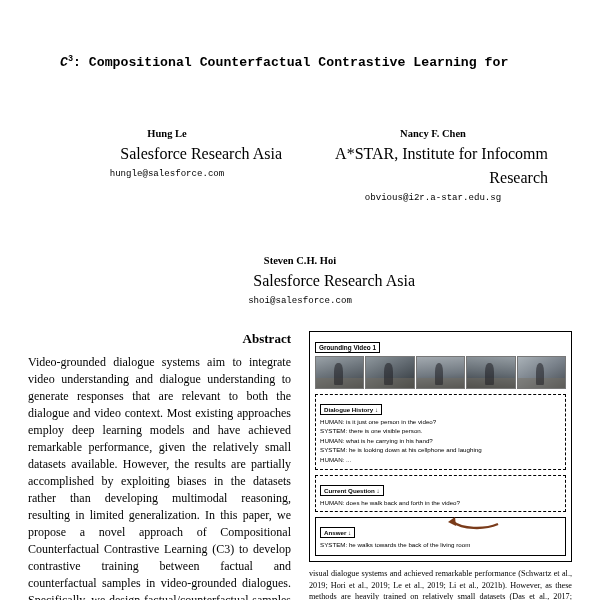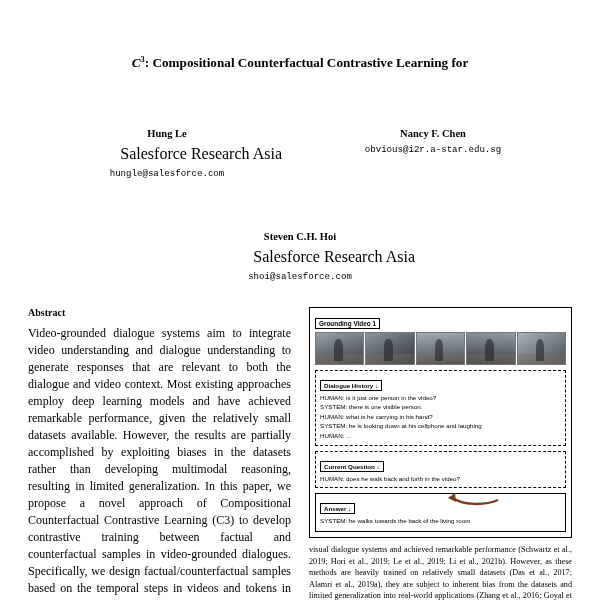--- a/index.html
+++ b/index.html
@@ -16,25 +16,25 @@
     position: relative;
   }
   .page {
     width: 600px;
     height: 600px;
     padding: 0;
     position: relative;
     box-sizing: border-box;
   }
   .title {
-    text-align: center;
     font-size: 13.2px;
     font-weight: bold;
     line-height: 1.35;
     margin: 54px 60px 0 60px;
+    font-family: Liberation Mono, monospace;
   }
   .title .mathit {
     font-style: italic;
   }
   .title sup {
     font-size: 8.5px;
     vertical-align: super;
   }
   .authors {
     margin: 18px 40px 0 40px;
@@ -64,22 +64,22 @@
   }
   .columns {
     display: flex;
     margin: 22px 28px 0 28px;
     gap: 18px;
   }
   .col {
     width: 268px;
   }
   .section-head {
-    text-align: left;
-    font-size: 10px;
+    text-align: right;
+    font-size: 13px;
     font-weight: bold;
     margin-bottom: 7px;
   }
   .abstract-body {
     font-size: 12px;
     line-height: 1.42;
     text-align: justify;
     text-justify: inter-word;
     hyphens: auto;
   }
@@ -210,20 +210,21 @@
   </div>
 
   <div class="authors">
     <div class="author-block">
       <div class="author-name">Hung Le</div>
       <div class="author-affil">Salesforce Research Asia</div>
       <div class="author-email">hungle@salesforce.com</div>
     </div>
     <div class="author-block">
       <div class="author-name">Nancy F. Chen</div>
+      <div class="author-affil">A*STAR, Institute for Infocomm Research</div>
       <div class="author-email">obvious@i2r.a-star.edu.sg</div>
     </div>
   </div>
 
   <div class="authors" style="margin-top:12px;">
     <div class="author-block">
       <div class="author-name">Steven C.H. Hoi</div>
       <div class="author-affil">Salesforce Research Asia</div>
       <div class="author-email">shoi@salesforce.com</div>
     </div>

